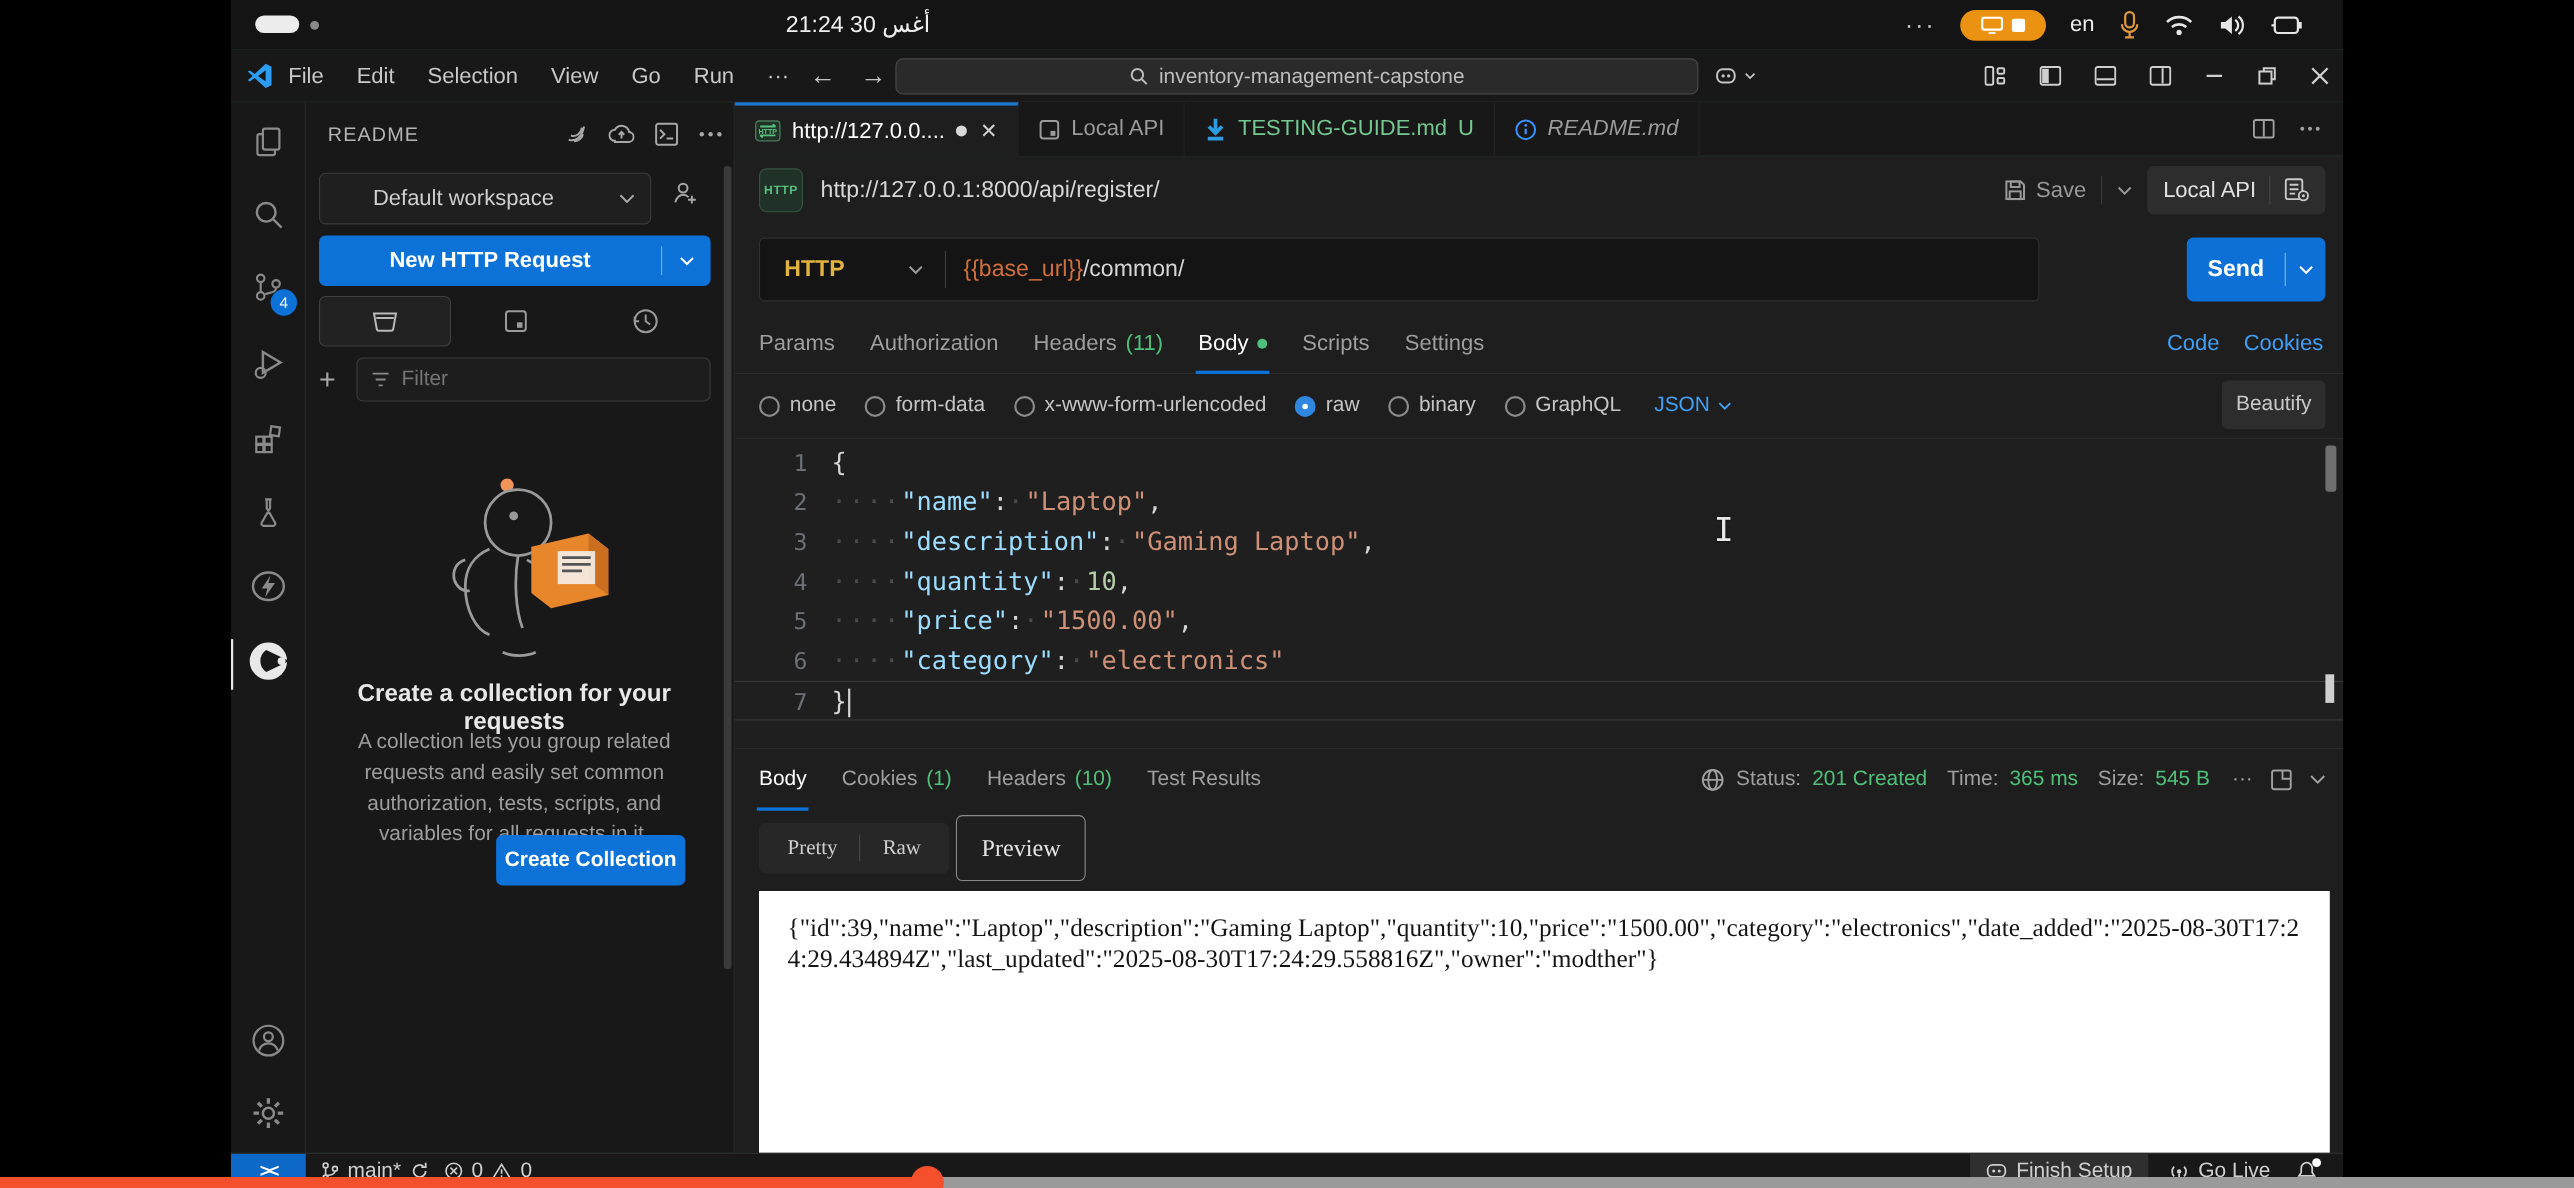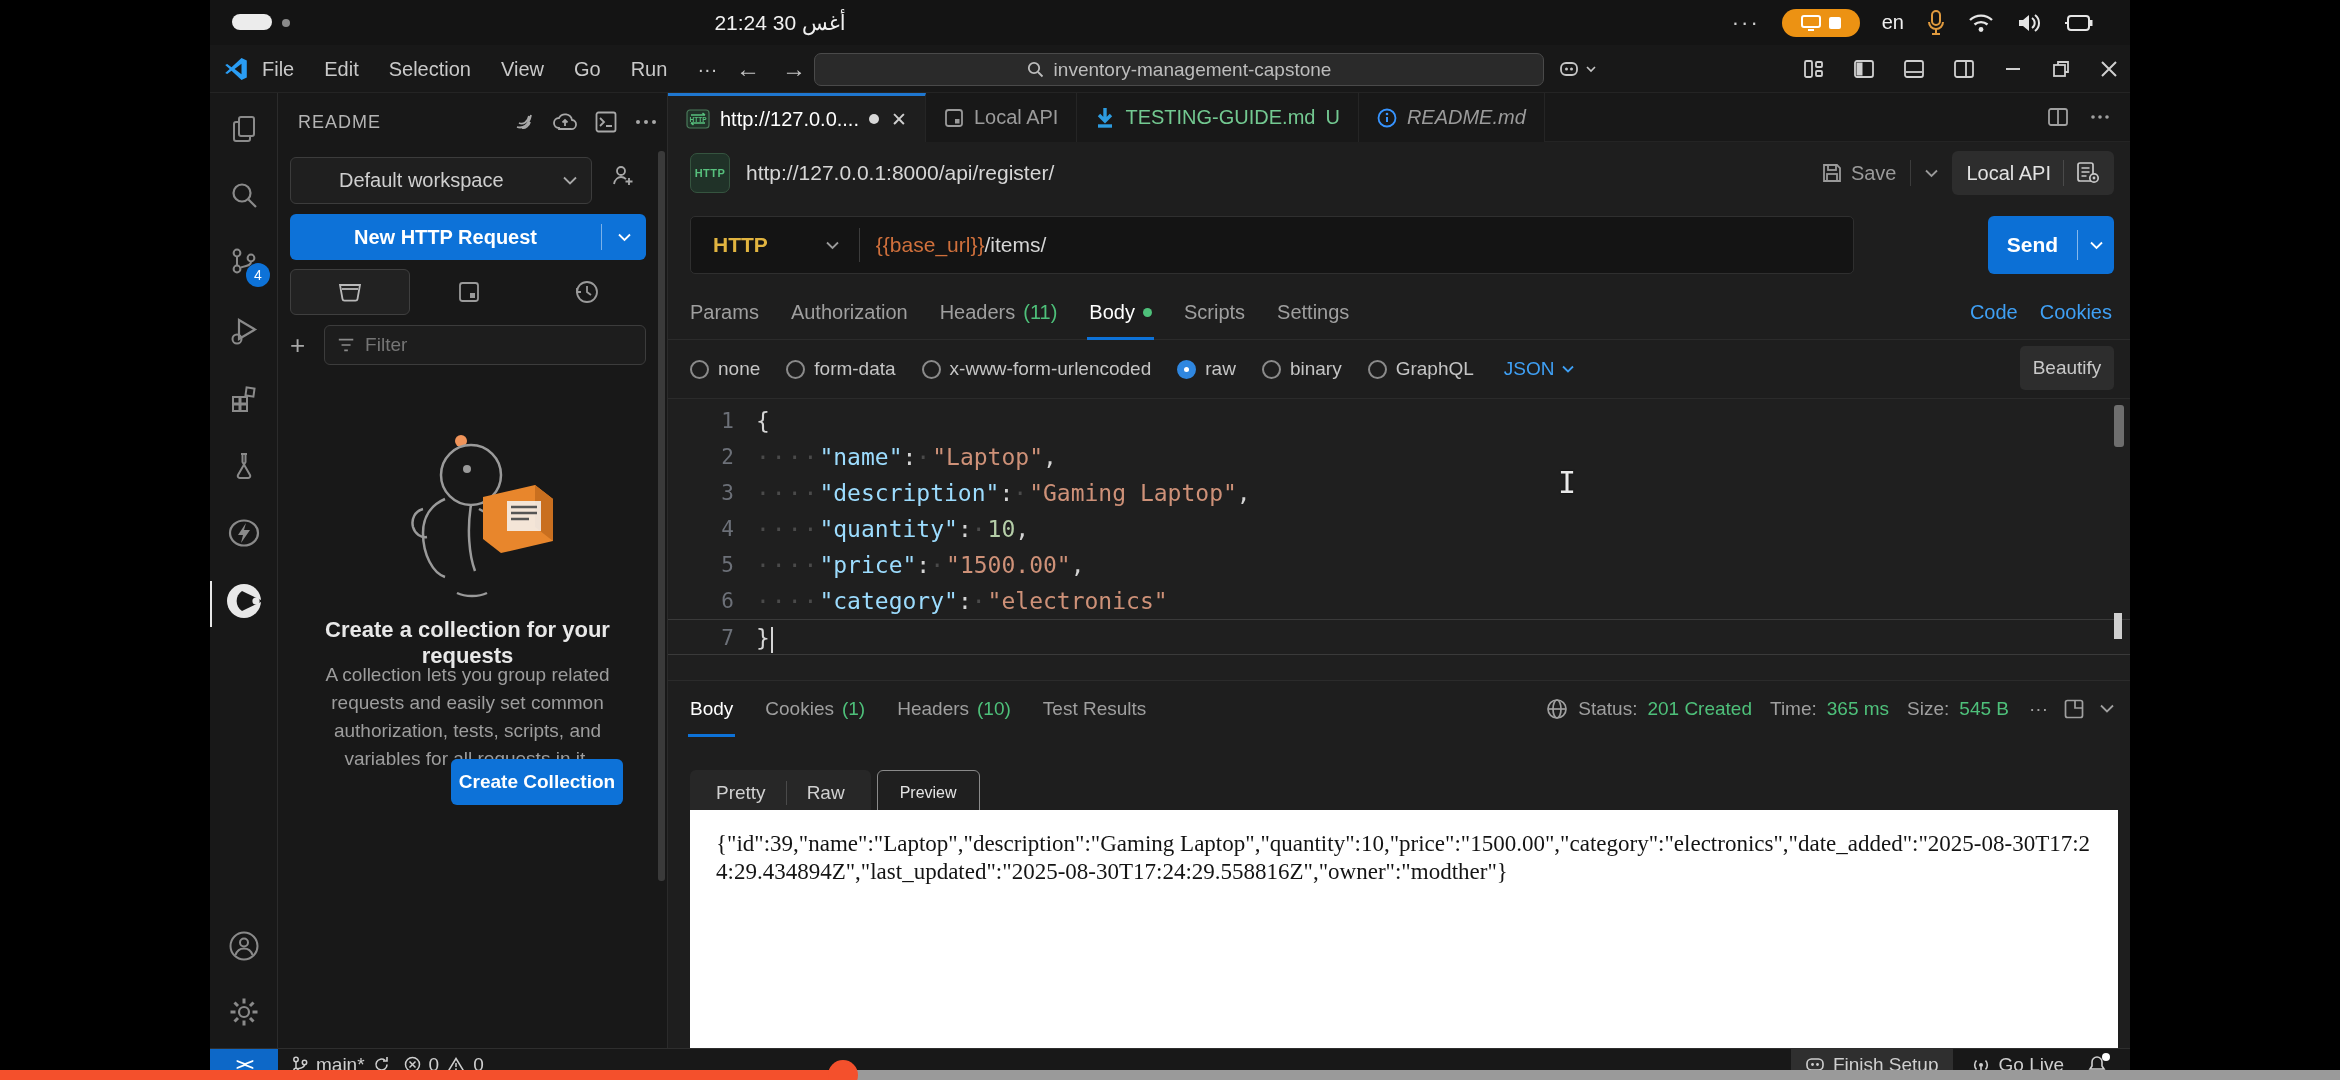--- a/index.html
+++ b/index.html
@@ -134,25 +134,25 @@
   .resp-tabs{position:absolute;left:0;top:538px;right:0;height:56px;border-top:1px solid #2b2b2b;display:flex;align-items:center;font-size:19px;color:#9f9f9f;}
   .resp-tabs .t{margin-left:32px;height:56px;display:flex;align-items:center;gap:8px;position:relative;}
   .resp-tabs .t:first-child{margin-left:22px;}
   .resp-tabs .t.active{color:#fff;}
   .resp-tabs .t.active::after{content:"";position:absolute;left:-2px;right:-2px;bottom:0;height:3px;background:#0d72d8;}
   .resp-meta{margin-left:auto;display:flex;align-items:center;gap:10px;padding-right:16px;font-size:19px;}
   .meta-lbl{color:#9f9f9f;}
   .meta-val{color:#4ec07a;}
   .meta-icons{display:flex;align-items:center;gap:16px;margin-left:10px;color:#a0a0a0;}
 
-  .views-row{position:absolute;left:22px;top:628px;height:46px;display:flex;align-items:center;}
+  .views-row{position:absolute;left:22px;top:606px;height:46px;display:flex;align-items:center;font-family:Liberation Serif, serif;}
   .views-pill{display:flex;align-items:center;height:46px;background:#272727;border-radius:6px;padding:0 6px;}
   .view-item{padding:0 20px;font-size:19px;color:#d0d0d0;height:46px;display:flex;align-items:center;}
   .view-div{width:1px;height:24px;background:#4a4a4a;}
-  .view-sel{margin-left:6px;height:46px;padding:16px 22px;border:1px solid #8a8a8a;border-radius:6px;display:flex;align-items:center;font-size:16px;color:#e4e4e4;background:#1f1f1f;}
+  .view-sel{margin-left:6px;height:60px;padding:16px 22px;border:1px solid #8a8a8a;border-radius:6px;display:flex;align-items:center;font-size:22px;color:#e4e4e4;background:#1f1f1f;}
 
   .resp-body{position:absolute;left:22px;top:668px;right:12px;height:248px;background:#ffffff;color:#141414;font-family:"Liberation Serif",serif;font-size:23px;line-height:1.2;padding:20px 26px;word-break:break-all;}
 
   
   .statusbar{position:absolute;left:0;bottom:0;width:100%;height:32px;background:#181818;border-top:1px solid #2e2e2e;display:flex;align-items:center;font-size:19px;color:#cfcfcf;}
   .remote{width:68px;height:32px;background:#0d68c8;color:#fff;display:flex;align-items:center;justify-content:center;font-weight:bold;font-size:17px;letter-spacing:-2px;}
   .sb-group{display:flex;align-items:center;gap:8px;margin-left:14px;}
   .sb-right{margin-left:auto;display:flex;align-items:center;gap:10px;padding-right:18px;}
   .finish-setup{display:flex;align-items:center;gap:8px;background:#2f2f2f;height:32px;padding:0 14px;}
   .go-live{display:flex;align-items:center;gap:8px;padding:0 8px;}
@@ -532,21 +532,21 @@
         </div>
       </div>
 
       <div class="method-row">
         <span class="method">HTTP</span>
         <svg class="method-chev" width="13" height="9" viewBox="0 0 13 9">
             <path d="M1 1.5l5.5 5.5L12 1.5" fill="none" stroke="#9a9a9a" stroke-width="1.8"></path>
           </svg>
         <span class="vdiv"></span>
         <span class="url-text">
-          <span class="url-var">{{base_url}}</span><span class="url-path">/items/</span>
+          <span class="url-var">{{base_url}}</span><span class="url-path">/common/</span>
         </span>
       </div>
       <div class="send-btn">
         <span class="lbl">Send</span>
         <span class="divider"></span>
         <span class="chev">
           <svg width="13" height="9" viewBox="0 0 13 9" style="margin:0 auto;">
               <path d="M1 1.5l5.5 5.5L12 1.5" fill="none" stroke="#fff" stroke-width="1.8"></path>
             </svg>
         </span>

